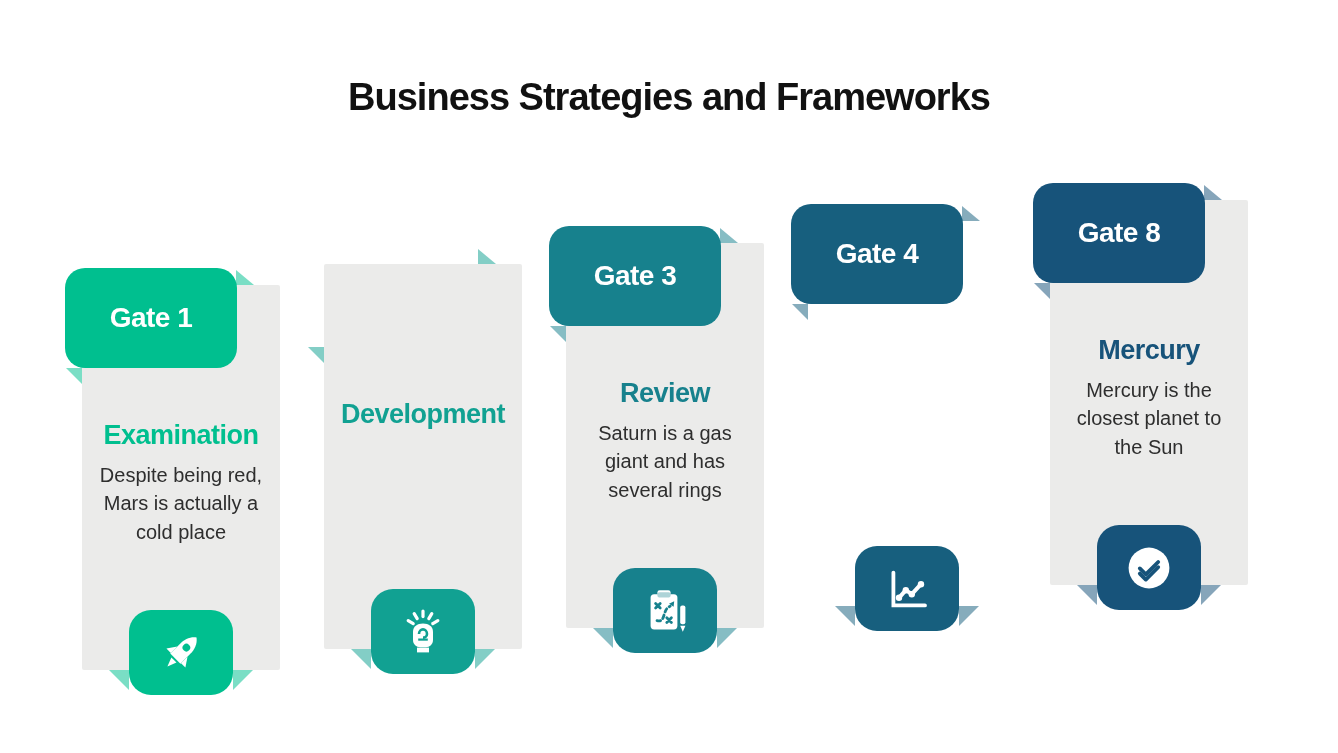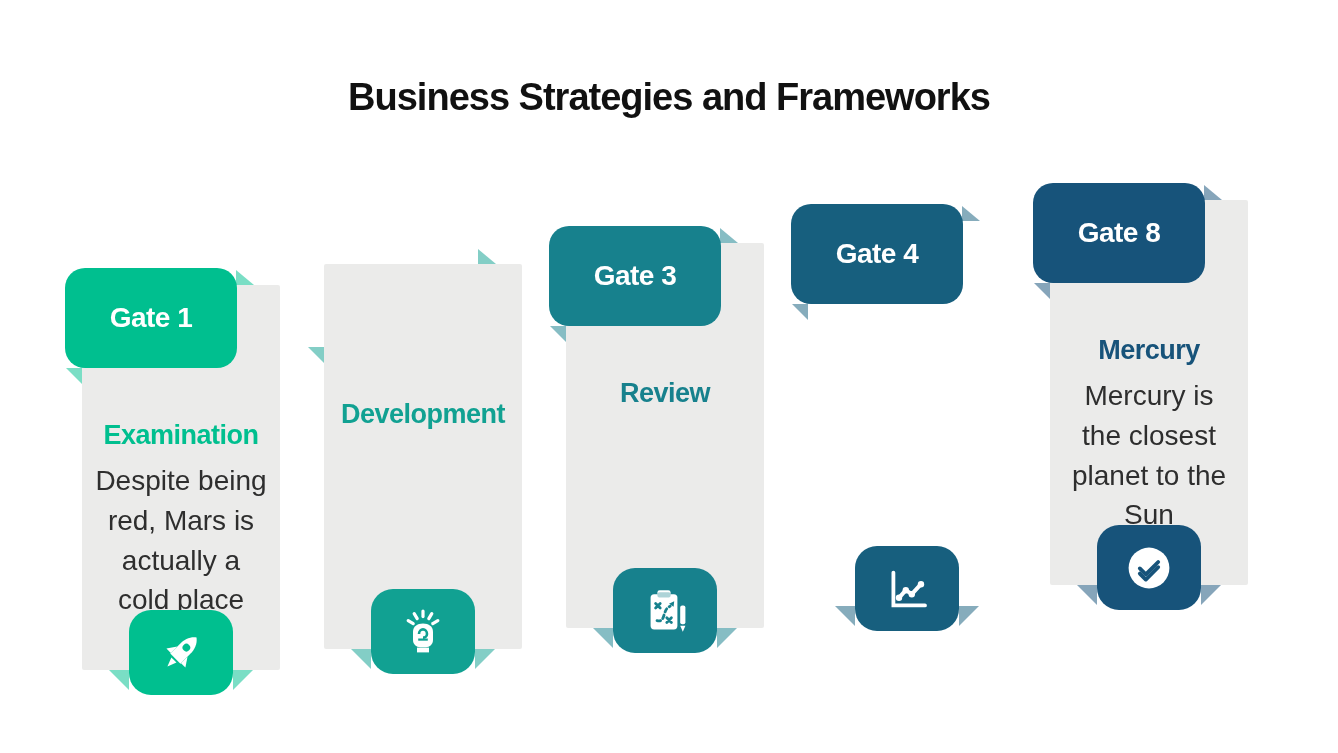--- a/index.html
+++ b/index.html
@@ -35,21 +35,21 @@
     text-align:center;
     z-index:1;
   }
   .card-heading{
     margin:0 0 10px 0;
     font-size:27px;font-weight:800;letter-spacing:-0.5px;
     color:var(--c);
   }
   .card-text{
     margin:4px;
-    font-size:28px;line-height:1.42;
+    font-size:20px;line-height:1.42;
     color:var(--text,#2e2e2e);
   }
 
   .gate-header{
     position:absolute;left:0;top:0;width:172px;height:100px;
     background:var(--c);
     border-radius:20px;
     display:flex;align-items:center;justify-content:center;
     z-index:3;
   }
@@ -133,20 +133,21 @@
     </div>
   </div>
 
   <div class="gate-card g3" style="--c: #17818D;">
     <div class="fold fold-tr"></div>
     <div class="fold fold-bl"></div>
     <div class="fold fold-ibl"></div>
     <div class="fold fold-ibr"></div>
     <div class="card-body">
       <h2 class="card-heading">Review</h2>
+      <p class="card-text">Saturn is a gas giant and has several rings</p>
     </div>
     <div class="gate-header">
       <span class="gate-label">Gate 3</span>
     </div>
     <div class="icon-box">
       <svg viewBox="0 0 24 24">
         <rect x="8.2" y="1.6" width="6.6" height="3.2" rx="1.1" fill="#fff"></rect>
         <rect x="4.8" y="3.6" width="13.4" height="17.6" rx="1.8" fill="#fff"></rect>
         <rect x="8.2" y="2.6" width="6.6" height="2.6" rx="1" style="fill:var(--c)" opacity="0.35"></rect>
         <g stroke-width="1.4" stroke-linecap="round" fill="none" style="stroke:var(--c)">

